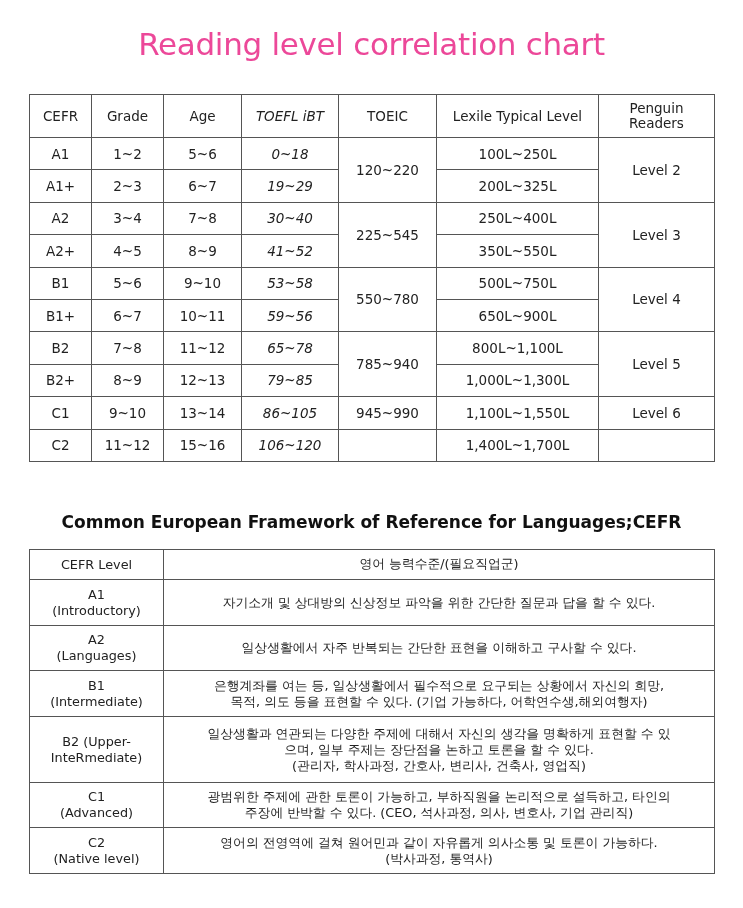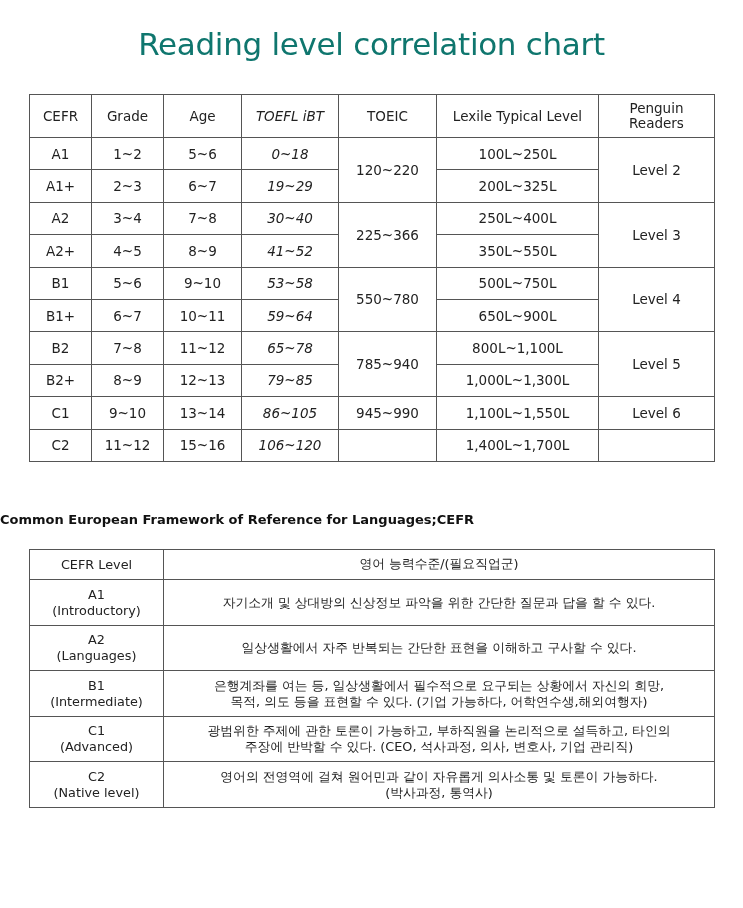--- a/index.html
+++ b/index.html
@@ -4,35 +4,35 @@
 <style>
   html, body { margin: 0; padding: 0; background: #ffffff; }
   body {
     width: 743px; height: 908px; position: relative; overflow: hidden;
     font-family: "DejaVu Sans", "Liberation Sans", sans-serif;
     color: #222222;
   }
   .title {
     position: absolute; left: 0; top: 26px; width: 743px;
     text-align: center; font-size: 31px; font-weight: normal;
-    letter-spacing: -0.3px; color: #0f766e;
+    letter-spacing: -0.3px; color: #ec4899;
     font-family: "DejaVu Sans", sans-serif;
   }
   table { border-collapse: collapse; position: absolute; table-layout: fixed; }
   td, th {
     border: 1px solid #555555; text-align: center; vertical-align: middle;
     padding: 0; font-weight: normal; color: #222222;
   }
   #corr { left: 29px; top: 94px; width: 685px; font-size: 13.5px; }
   #corr th { height: 42px; line-height: 15px; }
   #corr td { height: 31.4px; }
   #corr .light-v { border-left-color: #999999; font-style: italic; }
   .subtitle {
-    position: absolute; left: 0; top: 512px; width: 743px; 
-    font-size: 13px; font-weight: bold; color: #111111;
+    position: absolute; left: 0; top: 512px; width: 743px; text-align: center;
+    font-size: 17px; font-weight: bold; color: #111111;
   }
   #cefr { left: 29px; top: 549px; width: 685px; font-size: 12.8px; }
   #cefr th { height: 29px; margin-top: 28px; }
   #cefr td { line-height: 16px; }
   #cefr td.lvl { width: 133px; }
   .r-a1 td { height: 45px; }
   .r-a2 td { height: 44px; }
   .r-b1 td { height: 45px; }
   .r-b2 td { height: 65px; }
   .r-c1 td { height: 44px; }
@@ -85,21 +85,21 @@
       <td>6~7</td>
       <td class="light-v">19~29</td>
       <td>200L~325L</td>
     </tr>
 
     <tr>
       <td>A2</td>
       <td>3~4</td>
       <td>7~8</td>
       <td class="light-v">30~40</td>
-      <td rowspan="2">225~366</td>
+      <td rowspan="2">225~545</td>
       <td>250L~400L</td>
       <td rowspan="2">Level 3</td>
     </tr>
     <tr>
       <td>A2+</td>
       <td>4~5</td>
       <td>8~9</td>
       <td class="light-v">41~52</td>
       <td>350L~550L</td>
     </tr>
@@ -110,21 +110,21 @@
       <td>9~10</td>
       <td class="light-v">53~58</td>
       <td rowspan="2">550~780</td>
       <td>500L~750L</td>
       <td rowspan="2">Level 4</td>
     </tr>
     <tr>
       <td>B1+</td>
       <td>6~7</td>
       <td>10~11</td>
-      <td class="light-v">59~64</td>
+      <td class="light-v">59~56</td>
       <td>650L~900L</td>
     </tr>
 
     <tr>
       <td>B2</td>
       <td>7~8</td>
       <td>11~12</td>
       <td class="light-v">65~78</td>
       <td rowspan="2">785~940</td>
       <td>800L~1,100L</td>
@@ -195,20 +195,31 @@
     <tr class="r-b1">
       <td class="lvl">
         <span class="desc-line">B1</span>
         <span class="desc-line">(Intermediate)</span>
       </td>
       <td>
         <span class="desc-line">은행계좌를 여는 등, 일상생활에서 필수적으로 요구되는 상황에서 자신의 희망,</span>
         <span class="desc-line">목적, 의도 등을 표현할 수 있다. (기업 가능하다, 어학연수생,해외여행자)</span>
       </td>
     </tr>
+    <tr class="r-b2">
+      <td class="lvl">
+        <span class="desc-line">B2 (Upper-</span>
+        <span class="desc-line">InteRmediate)</span>
+      </td>
+      <td>
+        <span class="desc-line">일상생활과 연관되는 다양한 주제에 대해서 자신의 생각을 명확하게 표현할 수 있</span>
+        <span class="desc-line">으며, 일부 주제는 장단점을 논하고 토론을 할 수 있다.</span>
+        <span class="desc-line">(관리자, 학사과정, 간호사, 변리사, 건축사, 영업직)</span>
+      </td>
+    </tr>
     <tr class="r-c1">
       <td class="lvl">
         <span class="desc-line">C1</span>
         <span class="desc-line">(Advanced)</span>
       </td>
       <td>
         <span class="desc-line">광범위한 주제에 관한 토론이 가능하고, 부하직원을 논리적으로 설득하고, 타인의</span>
         <span class="desc-line">주장에 반박할 수 있다. (CEO, 석사과정, 의사, 변호사, 기업 관리직)</span>
       </td>
     </tr>

